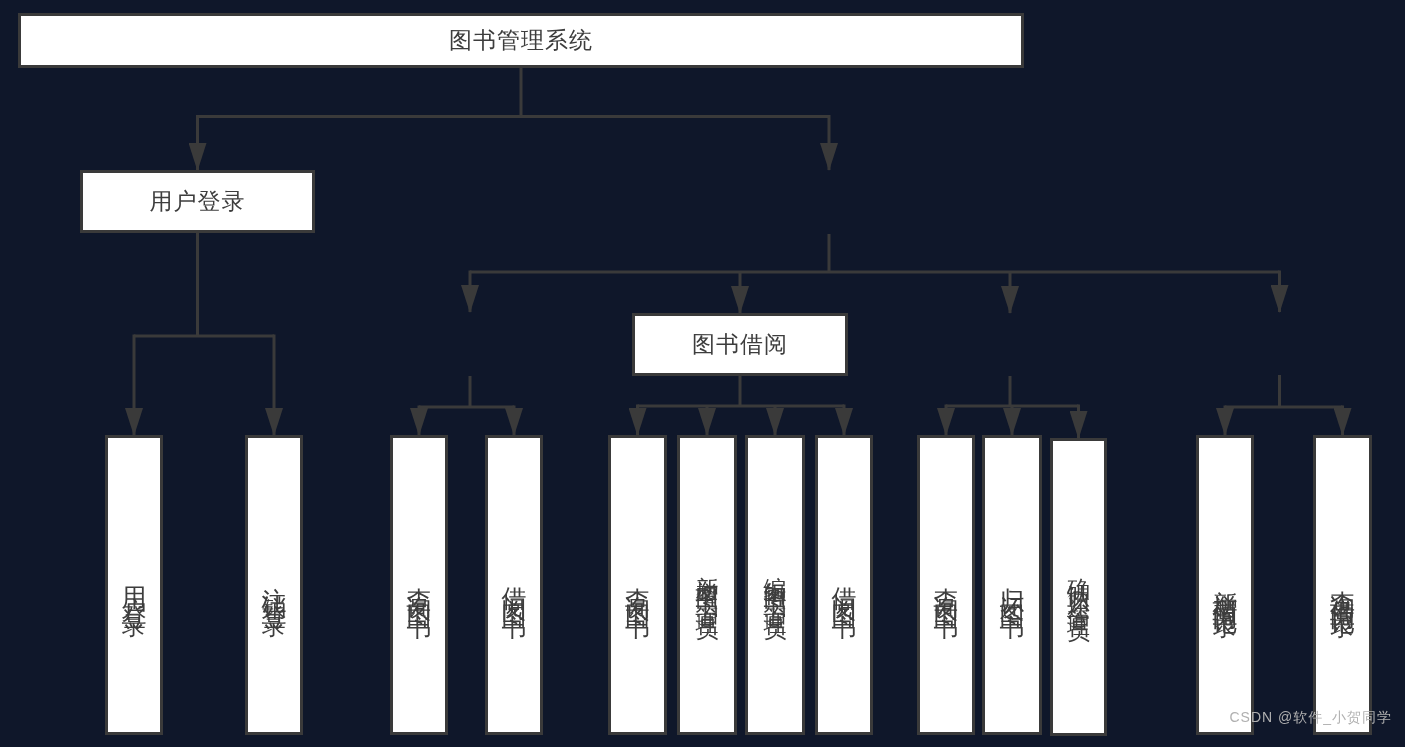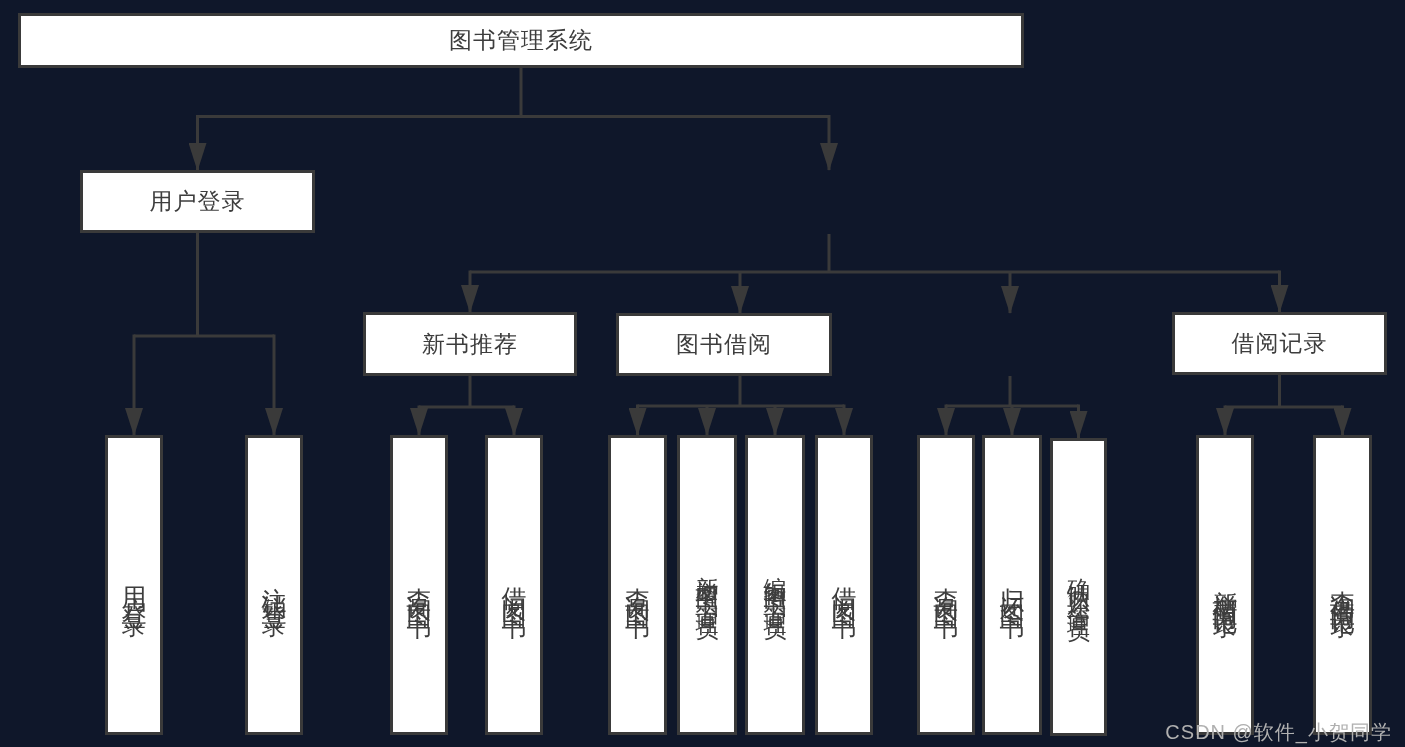--- a/index.html
+++ b/index.html
@@ -26,22 +26,22 @@
     writing-mode:vertical-rl;
     text-orientation:mixed;
     font-size:25px;
     letter-spacing:9px;
     line-height:1;
   }
   .v6{letter-spacing:5px;}
   .vlong{font-size:23px;letter-spacing:6px;}
   #watermark{
     position:absolute;
-    right:13px;bottom:1px;
-    font-size:20px;
+    right:13px;bottom:20px;
+    font-size:14px;
     color:#b0b0b0;
     letter-spacing:1px;
     z-index:3;
     margin-top:10px;
   }
 </style>
 </head>
 <body>
 
 <div id="stage">
@@ -109,28 +109,22 @@
   </svg>
 
   <div class="hbox" style="left:18px;top:13px;width:1006px;height:55px">
     <span>图书管理系统</span>
   </div>
 
   <div class="hbox" style="left:80px;top:170px;width:235px;height:63px">
     <span>用户登录</span>
   </div>
 
-  <div class="hbox" style="left:363px;top:312px;width:214px;height:64px">
-    <span>新书推荐</span>
-  </div>
-  <div class="hbox" style="left:616px;top:313px;width:216px;height:63px">
+  <div class="hbox" style="left:632px;top:313px;width:216px;height:63px">
     <span>图书借阅</span>
-  </div>
-  <div class="hbox" style="left:1172px;top:312px;width:215px;height:63px">
-    <span>借阅记录</span>
   </div>
 
   <div class="vbox" style="left:105px;top:435px;width:58px;height:300px">
     <span class="vt">用户登录</span>
   </div>
   <div class="vbox" style="left:245px;top:435px;width:58px;height:300px">
     <span class="vt">注销登录</span>
   </div>
 
   <div class="vbox" style="left:390px;top:435px;width:58px;height:300px">

